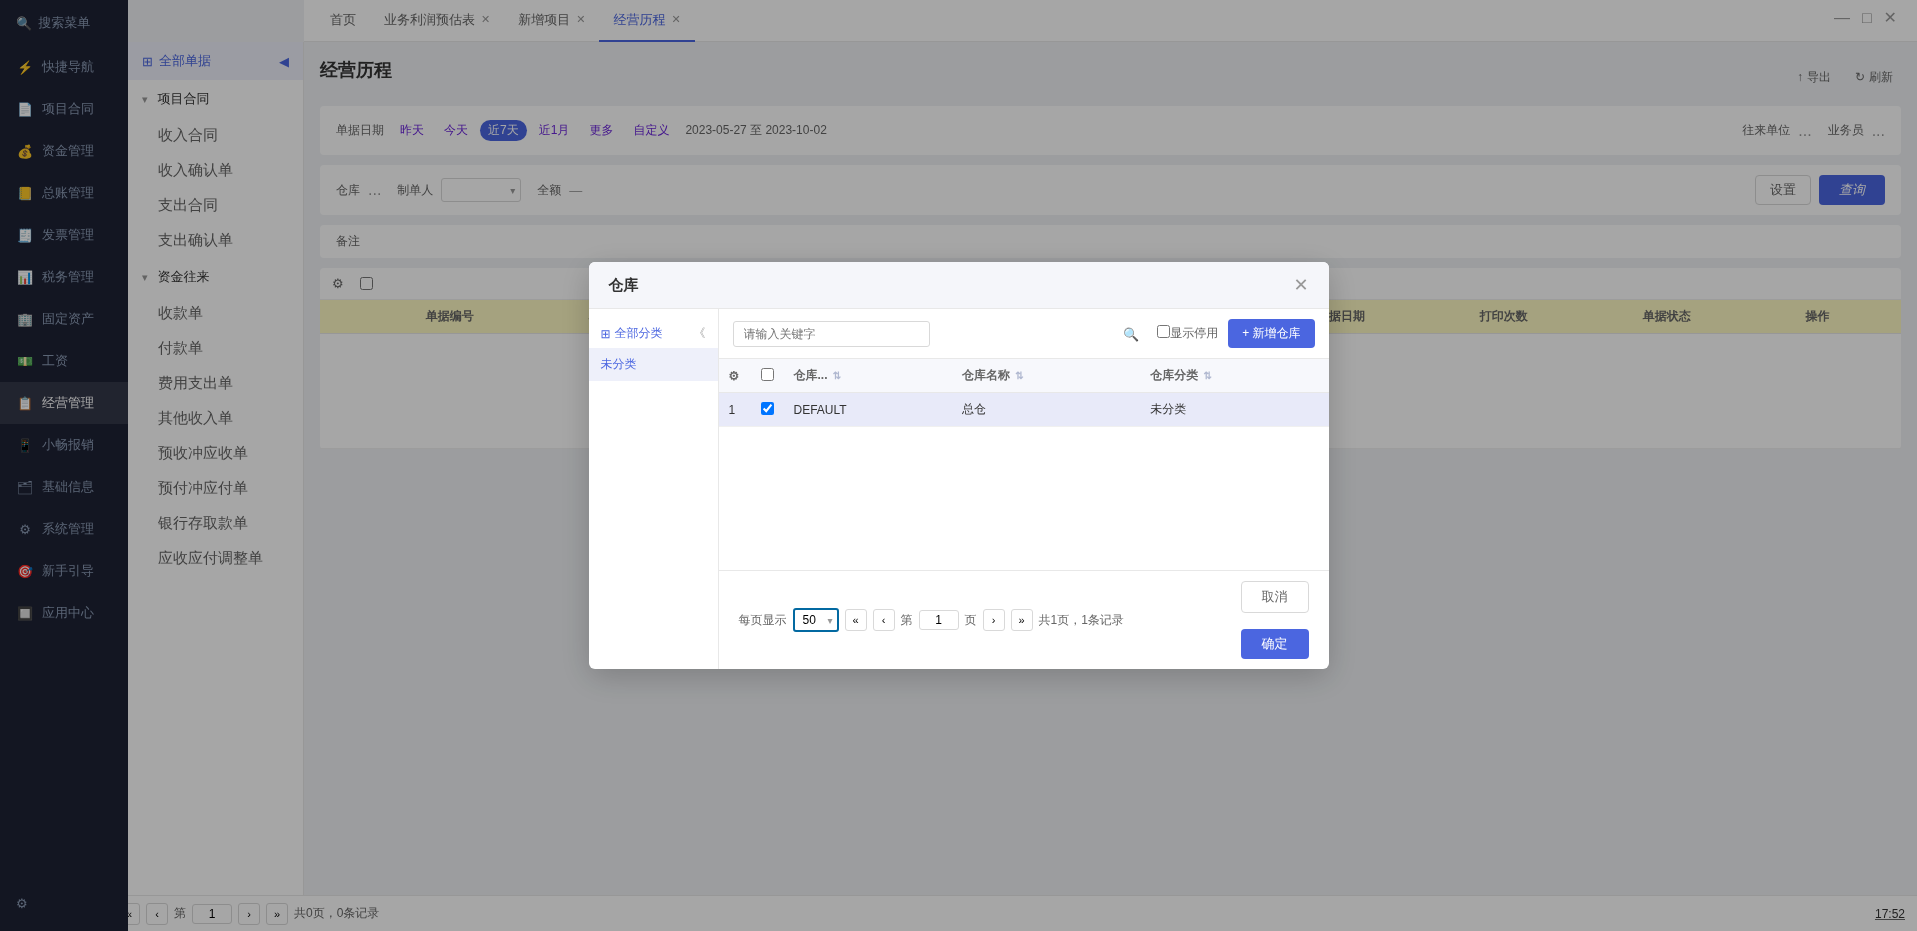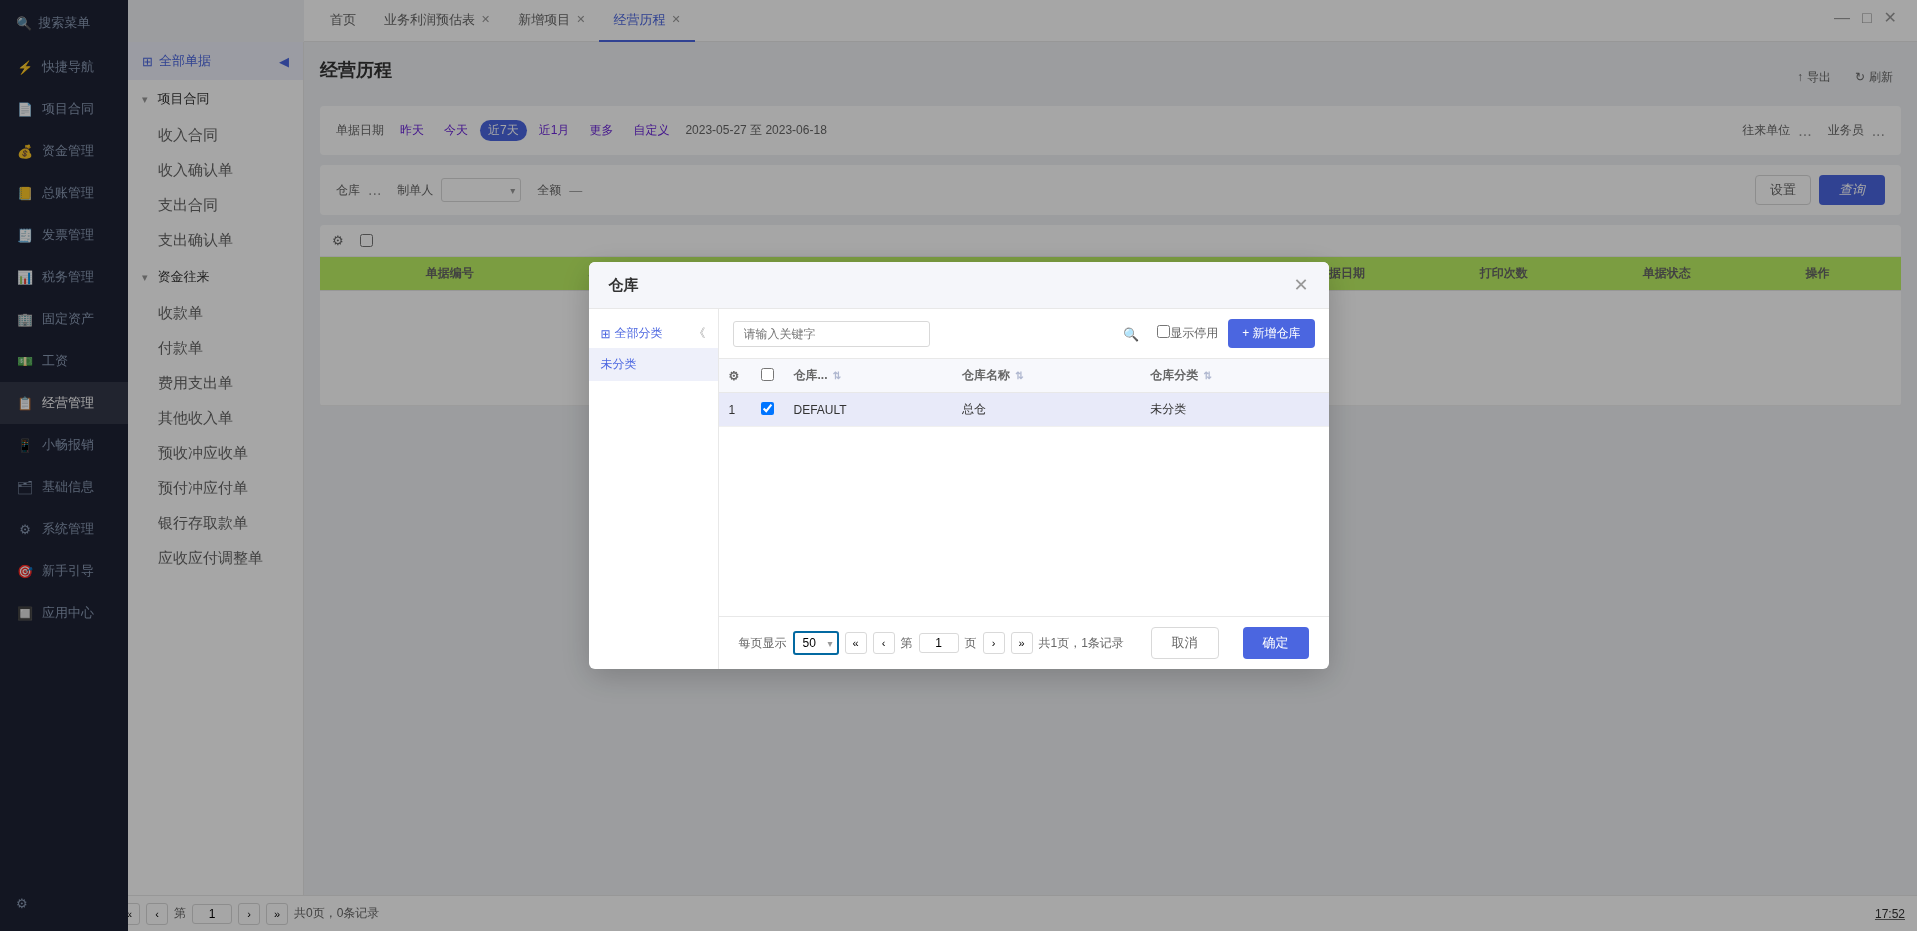--- a/index.html
+++ b/index.html
@@ -111,21 +111,21 @@
     
     .table-wrap {
       background: #fff; border-radius: 4px; padding: 0;
     }
     .table-toolbar {
       padding: 8px 12px; display: flex; align-items: center; gap: 8px;
       border-bottom: 1px solid #f0f0f0;
     }
     .table { width: 100%; border-collapse: collapse; }
     .table th {
-      background: #bef264; padding: 8px 10px; font-size: 12px; color: #666;
+      background: #fef9c3; padding: 8px 10px; font-size: 12px; color: #666;
       border-bottom: 1px solid #e8e8e8; text-align: left; white-space: nowrap;
     }
     .table td {
       padding: 8px 10px; font-size: 12px; color: #333;
       border-bottom: 1px solid #f0f0f0; white-space: nowrap;
     }
     .page-input {
       width: 40px; border: 1px solid #d9d9d9; border-radius: 3px;
       padding: 2px 6px; text-align: center; font-size: 12px;
     }
@@ -209,21 +209,21 @@
     .modal-footer {
       padding: 10px 20px; border-top: 1px solid #e8e8e8;
       display: flex; align-items: center; justify-content: space-between;
     }
     .pagination-info { font-size: 12px; color: #666; display: flex; align-items: center; gap: 6px; }
     .per-page-select {
       border: 2px solid #0369a1; border-radius: 3px;
       padding: 3px 20px 3px 8px; font-size: 12px;
       appearance: none; cursor: pointer; background: #fff;
     }
-    .modal-action-btns { display: flex; gap: 24px; }
+    .modal-action-btns { display: flex; gap: 16px; flex-direction: column; }
     .cancel-btn {
       background: #fff; color: #666; border: 1px solid #d9d9d9;
       border-radius: 4px; padding: 6px 20px; font-size: 13px; cursor: pointer;
     }
     .confirm-btn {
       background: #4b66e0; color: #fff; border: none;
       border-radius: 4px; padding: 6px 20px; font-size: 13px; cursor: pointer;
     }
 
     
@@ -413,21 +413,21 @@
       <div class="filter-item">
         <span class="filter-label">单据日期</span>
         <div class="filter-date-btns">
           <button class="date-btn">昨天</button>
           <button class="date-btn">今天</button>
           <button class="date-btn active">近7天</button>
           <button class="date-btn">近1月</button>
           <button class="date-btn">更多</button>
           <button class="date-btn">自定义</button>
         </div>
-        <span class="filter-date-range">2023-05-27 至 2023-06-18</span>
+        <span class="filter-date-range">2023-05-27 至 2023-10-02</span>
       </div>
       <div style="margin-left:auto;display:flex;align-items:center;gap:16px;">
         <div class="filter-item">
           <span class="filter-label">往来单位</span>
           <span class="filter-dots">...</span>
         </div>
         <div class="filter-item">
           <span class="filter-label">业务员</span>
           <span class="filter-dots">...</span>
         </div>
@@ -448,20 +448,24 @@
       <div class="filter-item2">
         <span class="filter-label">全额</span>
         <span style="color:#999;">—</span>
       </div>
       <div class="action-btns">
         <button class="settings-btn">设置</button>
         <button class="query-btn">查询</button>
       </div>
     </div>
 
+    <div class="filter-row2" style="padding:8px 16px;margin-bottom:10px;">
+      <span class="filter-label">备注</span>
+      <span style="flex:1;"></span>
+    </div>
 
     <div class="table-wrap">
       <div class="table-toolbar">
         <span style="color:#666;cursor:pointer;">⚙</span>
         <input type="checkbox" style="margin-left: 8px;">
       </div>
       <table class="table">
         <thead>
           <tr>
             <th></th>

